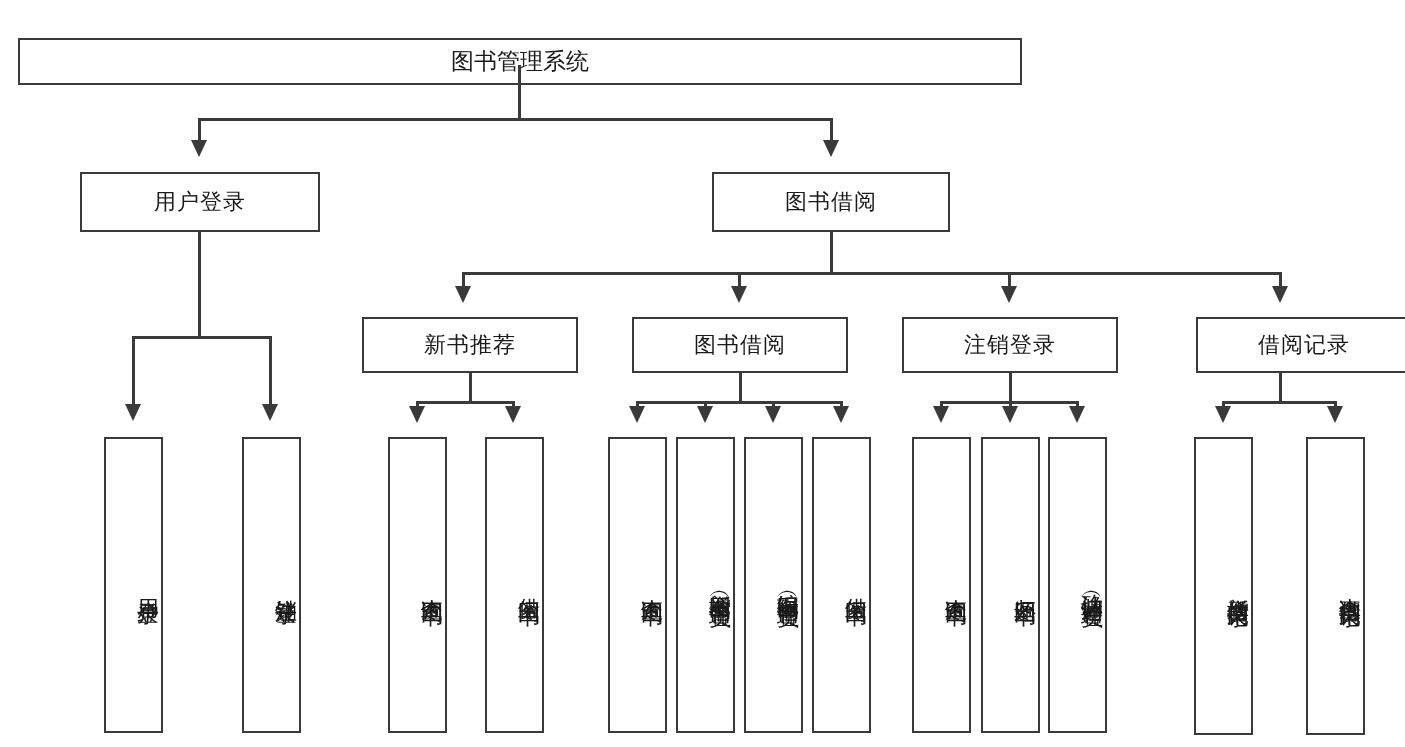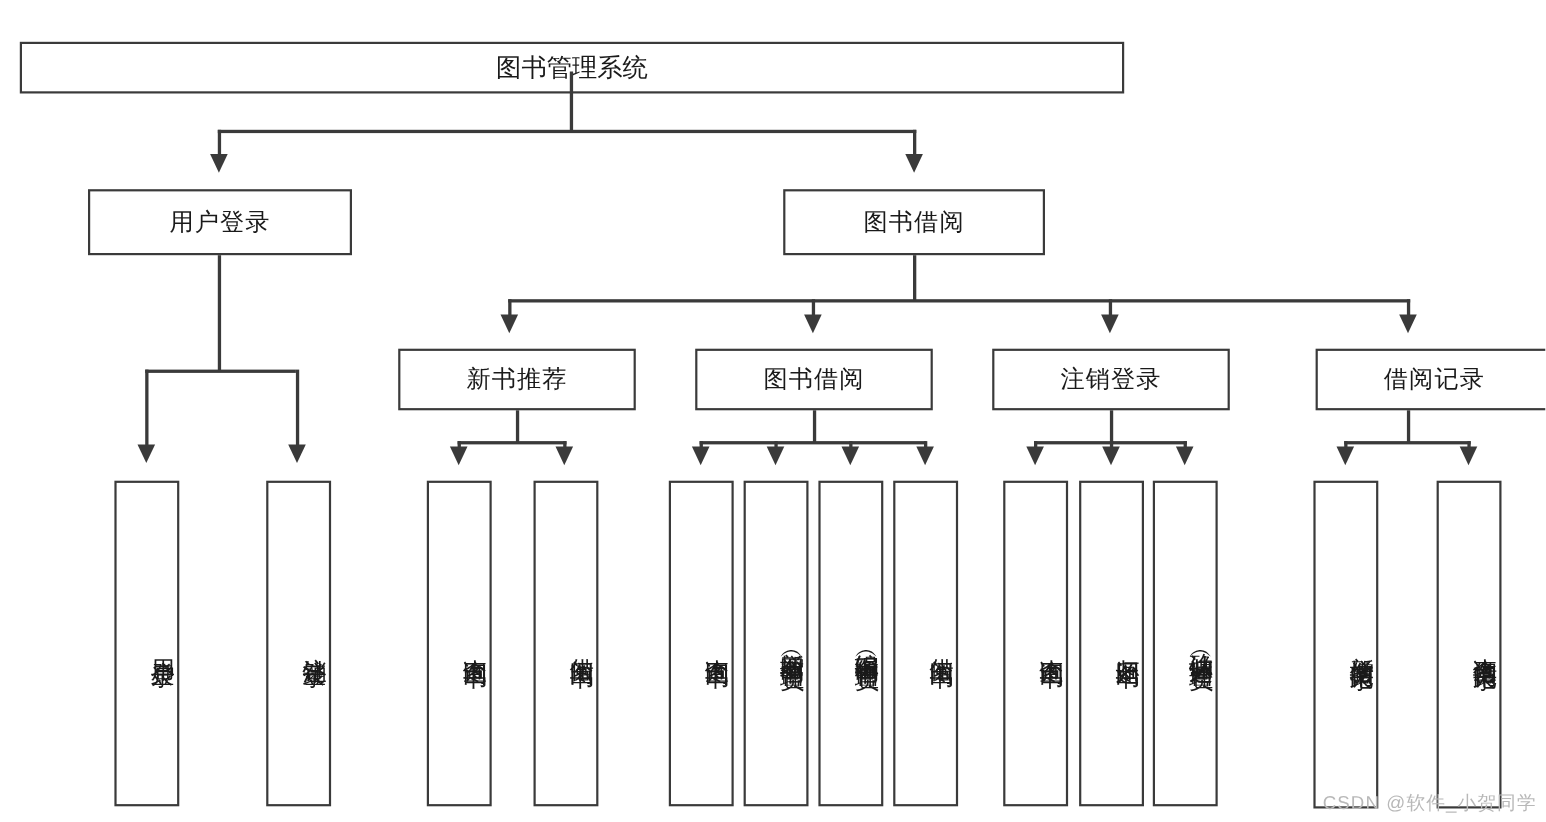--- a/index.html
+++ b/index.html
@@ -114,15 +114,14 @@
   <div class="node leaf tall" style="left:744px;top:437px;width:59px;height:296px;">编辑图书（管理员）</div>
   <div class="node leaf" style="left:812px;top:437px;width:59px;height:296px;">借阅图书</div>
 
   <div class="node leaf" style="left:912px;top:437px;width:59px;height:296px;">查询图书</div>
   <div class="node leaf" style="left:981px;top:437px;width:59px;height:296px;">归还图书</div>
   <div class="node leaf tall" style="left:1048px;top:437px;width:59px;height:296px;">确认归还（管理员）</div>
 
   <div class="node leaf" style="left:1194px;top:437px;width:59px;height:298px;">新增借阅记录</div>
   <div class="node leaf" style="left:1306px;top:437px;width:59px;height:298px;">查询借阅记录</div>
 
-  <div id="watermark">CSDN @软件_小贺同学</div>
 
 </div>
 
 </body></html>

